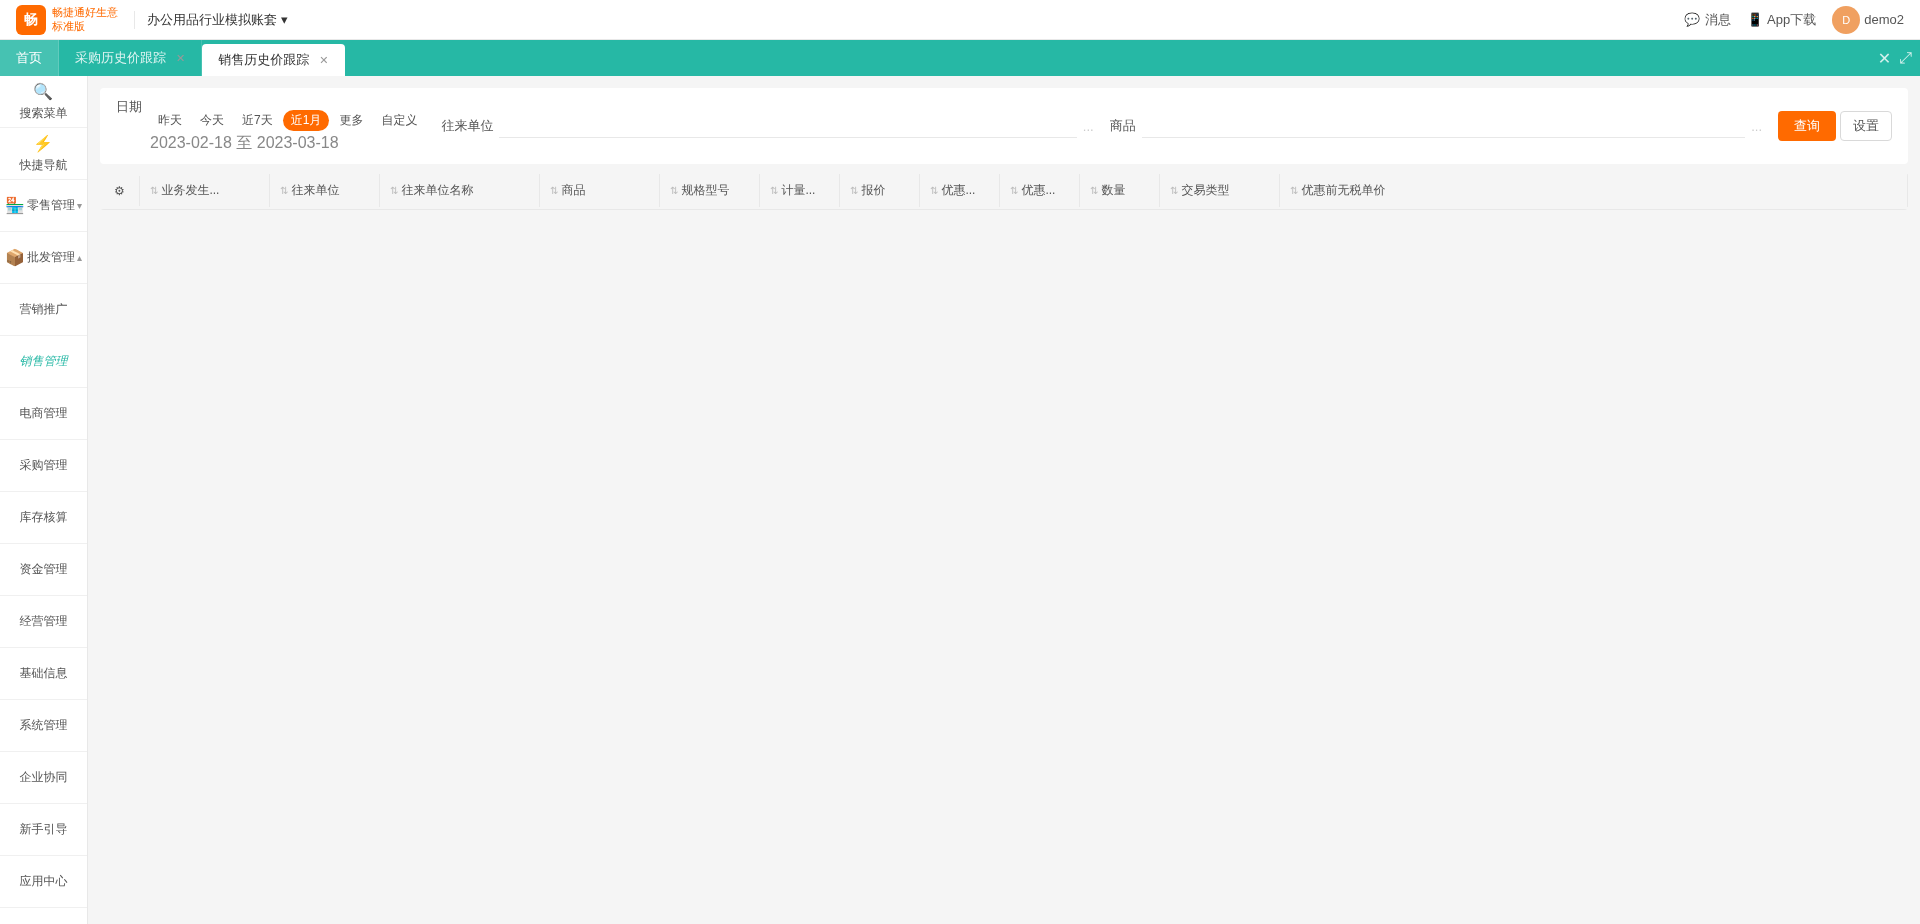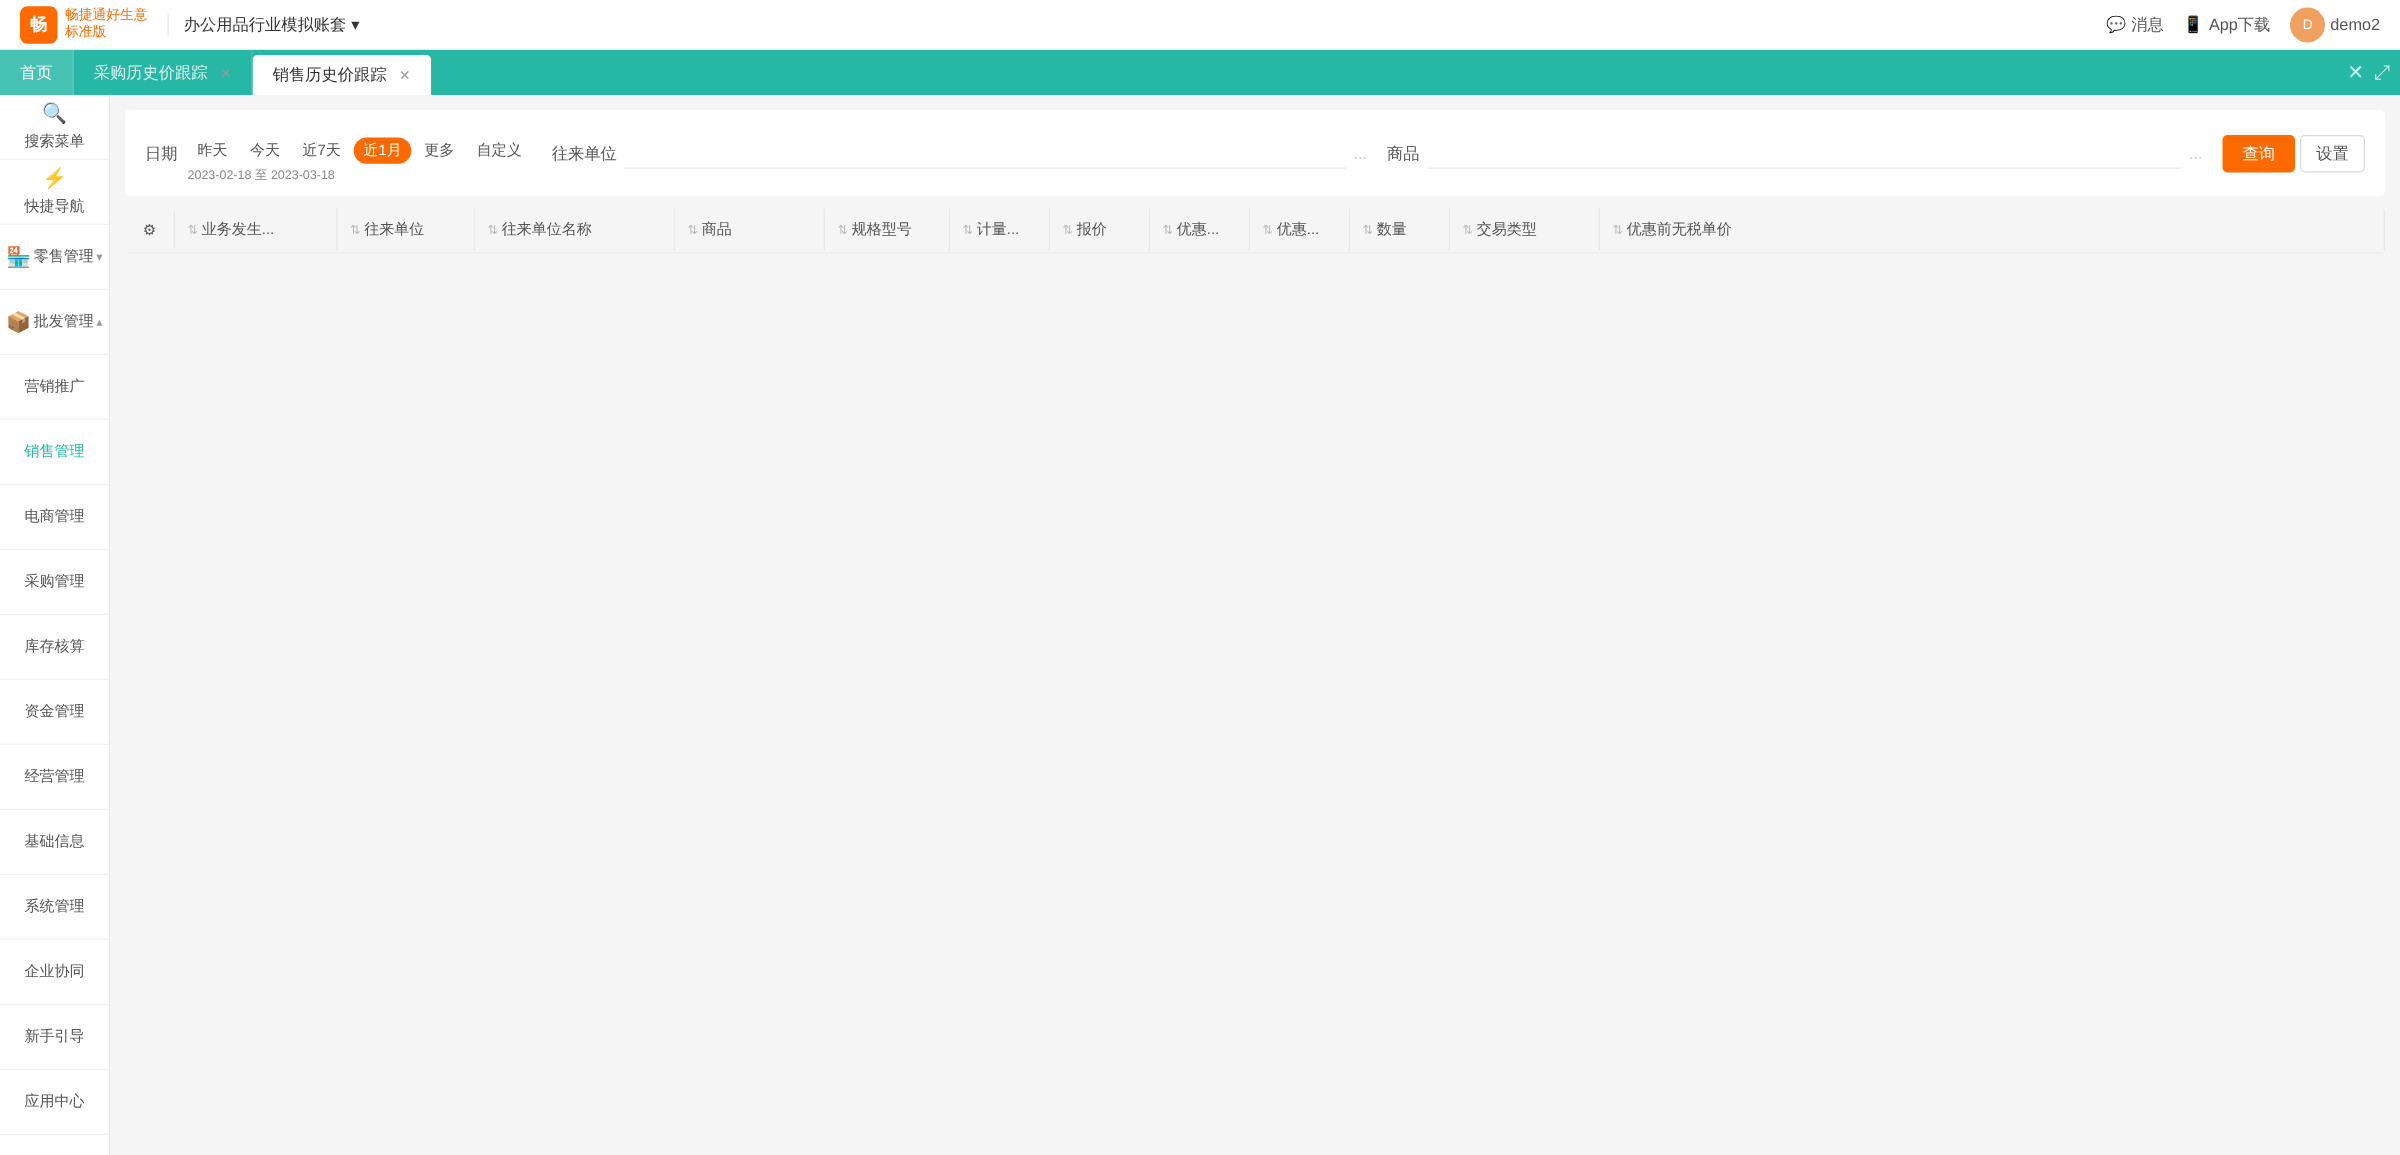--- a/index.html
+++ b/index.html
@@ -71,21 +71,21 @@
       justify-content: center;
       padding: 10px 4px;
       cursor: pointer;
       color: #555;
       font-size: 12px;
       gap: 4px;
       border-bottom: 1px solid #f0f0f0;
       min-height: 52px;
       text-align: center;
     }
-    .sidebar-item.active { color: #26b8a5; }
+    .sidebar-item.active { color: #26b8a5; font-style: italic; }
     .sidebar-item.with-arrow { flex-direction: row; justify-content: center; gap: 2px; }
     .sidebar-arrow { font-size: 10px; color: #999; }
     .sidebar-item .icon { font-size: 16px; }
 
     
     .content-area {
       flex: 1;
       overflow: auto;
       background: #f5f5f5;
       padding: 12px;
@@ -111,26 +111,26 @@
     .filter-bar {
       background: #fff;
       padding: 10px 16px;
       margin-bottom: 8px;
       border-radius: 4px;
       display: flex;
       align-items: center;
       gap: 16px;
       flex-wrap: wrap;
     }
-    .filter-group { display: flex; align-items: center; gap: 8px; }
+    .filter-group { display: flex; gap: 8px; }
     .filter-label { color: #555; font-size: 13px; }
     .date-options { display: flex; align-items: center; gap: 2px; }
     .date-btn { padding: 2px 8px; border-radius: 3px; cursor: pointer; font-size: 12px; color: #555; border: none; background: transparent; }
     .date-btn.active { background: #ff6a00; color: white; border-radius: 12px; }
-    .date-range { font-size: 10px; color: #888; margin-top: 2px; }
+    .date-range { font-size: 16px; color: #888; margin-top: 2px; }
     .filter-field { display: flex; align-items: center; gap: 6px; flex: 1; }
     .filter-field-label { color: #555; font-size: 13px; white-space: nowrap; }
     .filter-input { flex: 1; border: none; border-bottom: 1px solid #e8e8e8; padding: 4px 0; font-size: 13px; color: #333; outline: none; background: transparent; min-width: 120px; }
     .filter-dots { color: #ccc; font-size: 13px; }
     .filter-actions { display: flex; gap: 6px; }
     .btn-query { background: #ff6a00; color: white; border: none; padding: 6px 16px; border-radius: 4px; cursor: pointer; font-size: 13px; }
     .btn-settings { background: #fff; color: #555; border: 1px solid #d9d9d9; padding: 4px 12px; border-radius: 4px; cursor: pointer; font-size: 13px; }
 
     
     .table-container {

